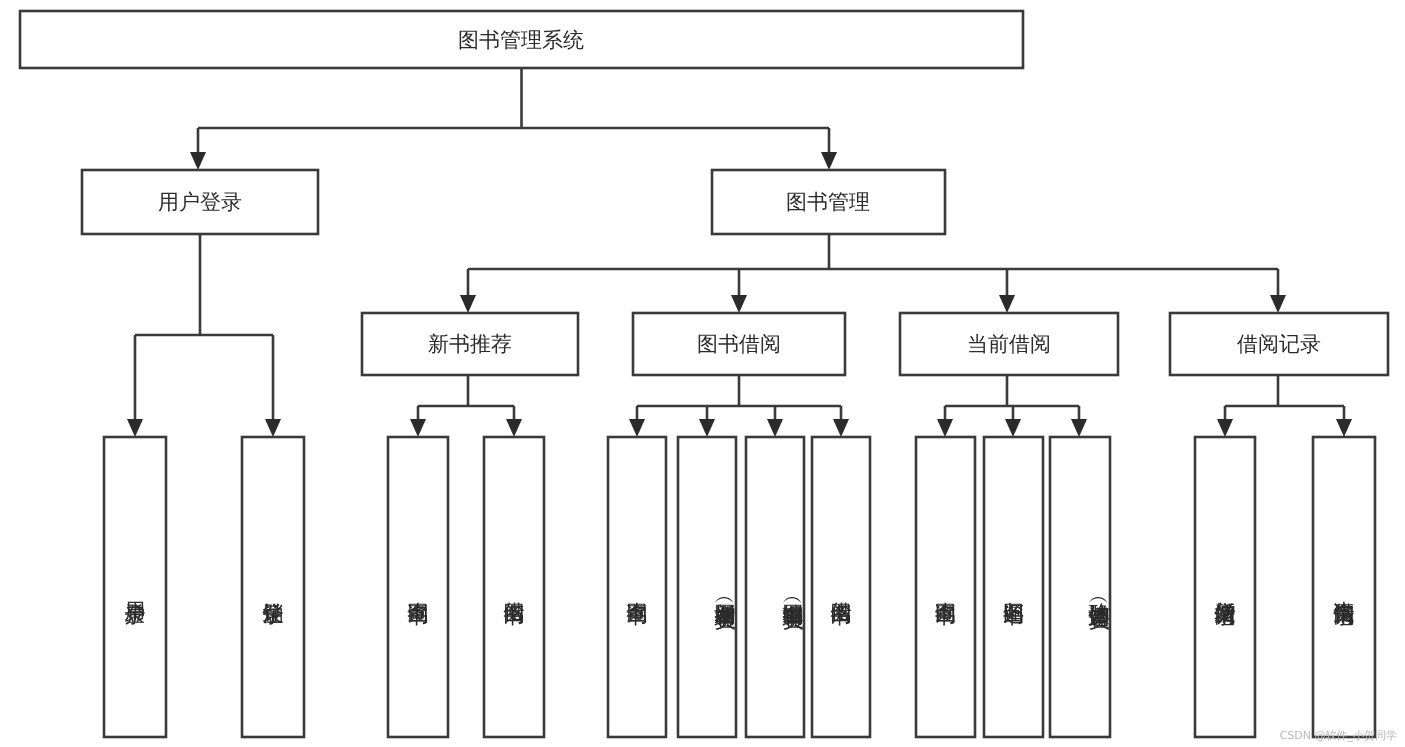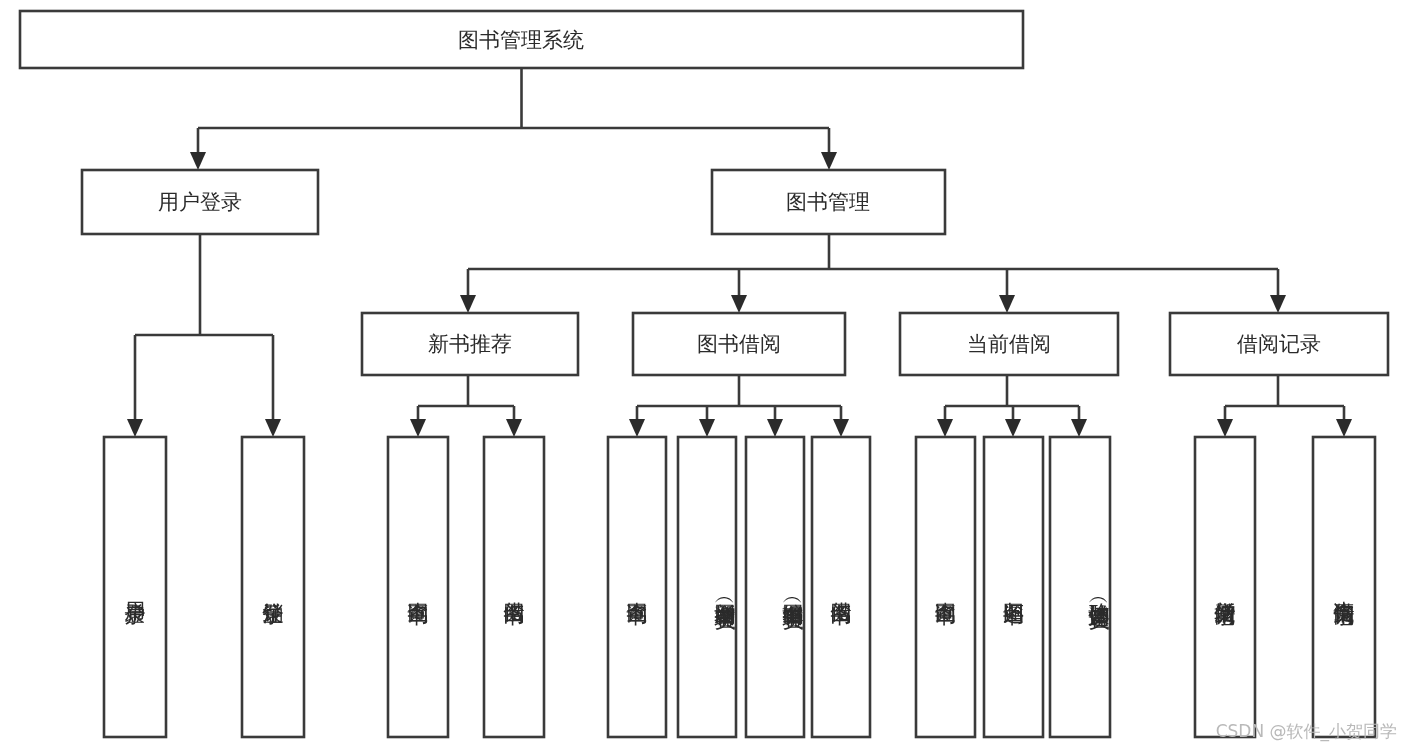--- a/index.html
+++ b/index.html
@@ -61,21 +61,21 @@
     justify-content: center;
     letter-spacing: 1px;
     white-space: nowrap;
     pointer-events: none;
   }
   .watermark {
     position: absolute;
     right: 8px;
     bottom: 4px;
     font-family: "DejaVu Sans", "Liberation Sans", sans-serif;
-    font-size: 17px;
+    font-size: 11px;
     color: #b9b9b9;
     white-space: nowrap;
   }
 </style>
 </head>
 <body>
 
 <div id="diagram-root">
 
   <svg class="flow" viewBox="0 0 1405 747" xmlns="http://www.w3.org/2000/svg">

